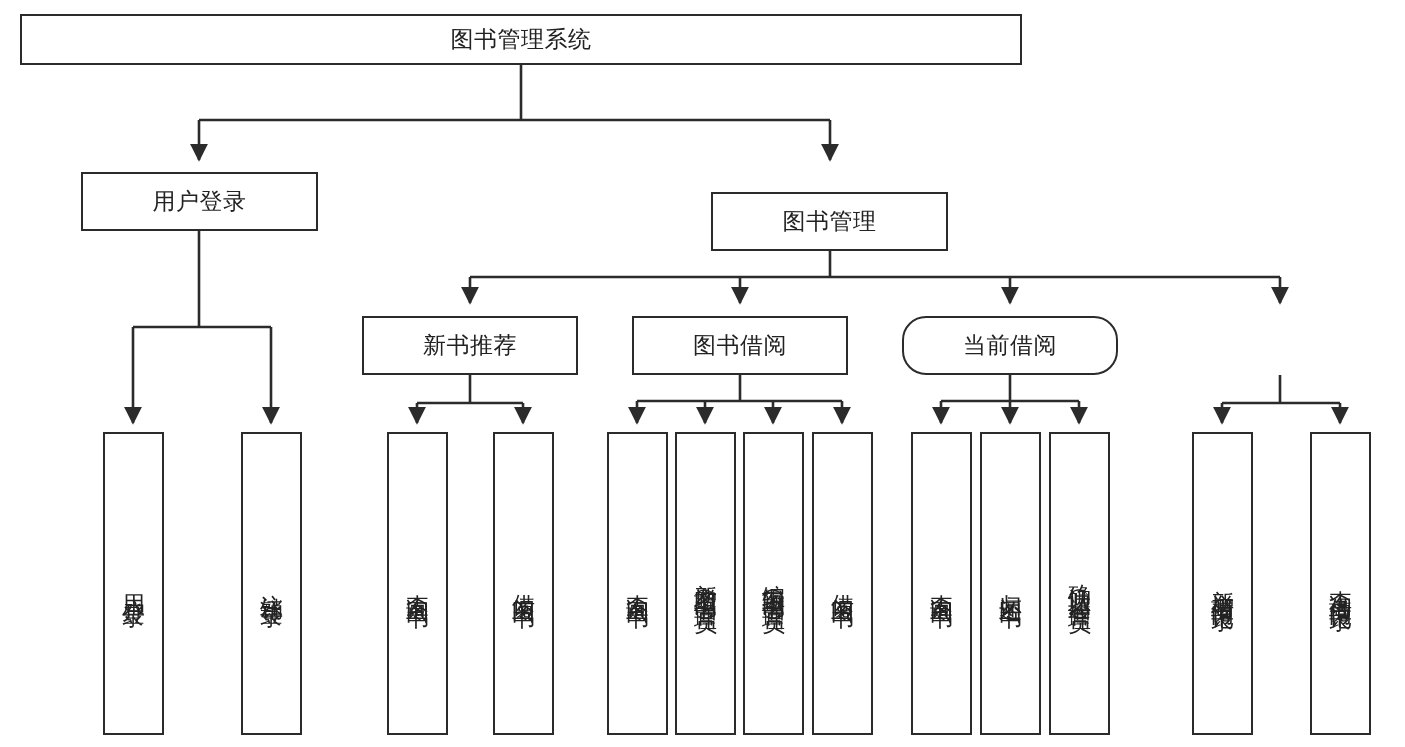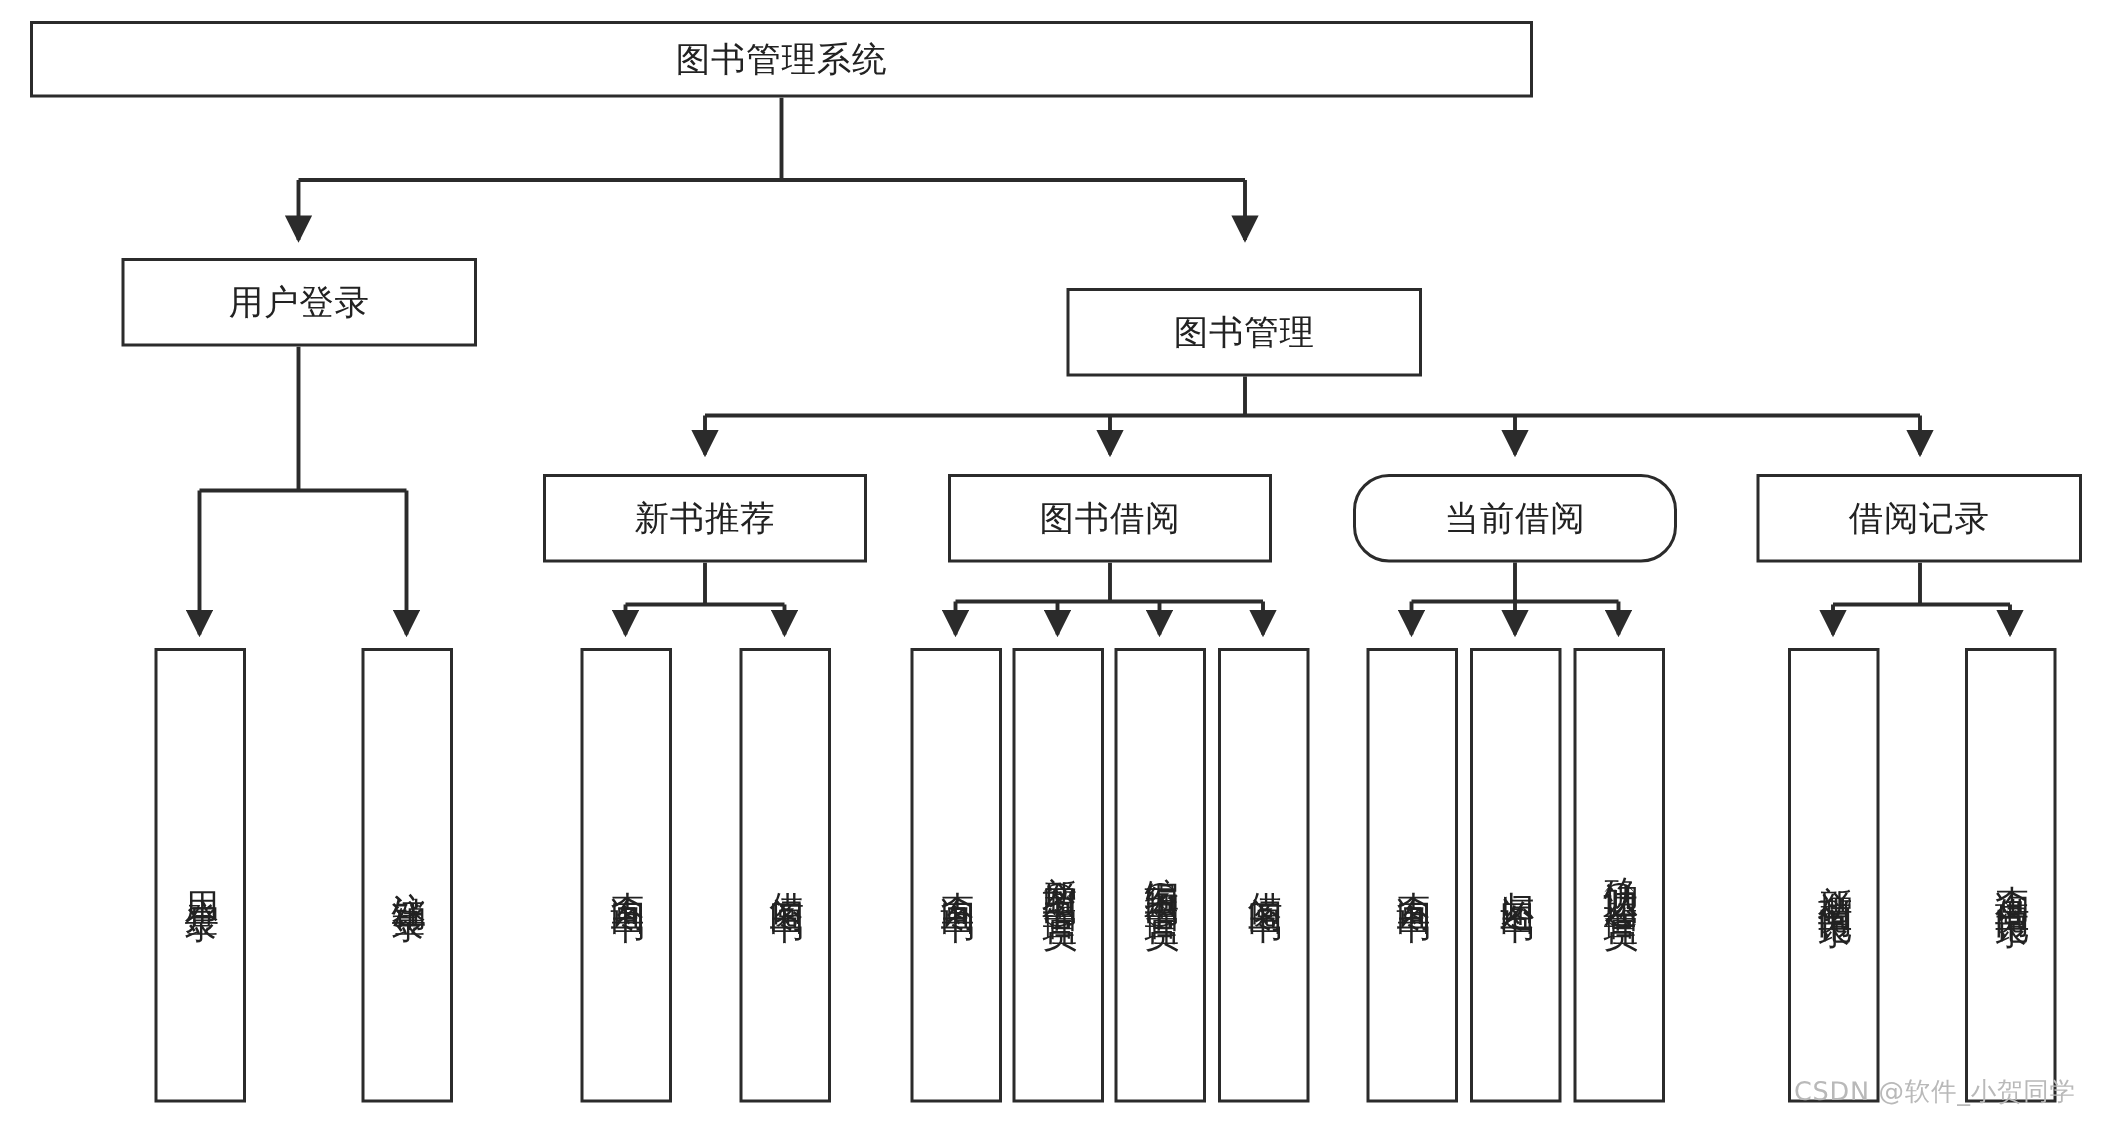--- a/index.html
+++ b/index.html
@@ -126,23 +126,20 @@
 
   <div class="node h" style="left:632px; top:316px; width:216px; height:59px;">
     <span>图书借阅</span>
   </div>
   <div class="node h" style="left:362px; top:316px; width:216px; height:59px;">
     <span>新书推荐</span>
   </div>
   <div class="node h" style="left:902px; top:316px; width:216px; height:59px;border-radius:24px;">
     <span>当前借阅</span>
   </div>
-  <div class="node h" style="left:1171px; top:316px; width:217px; height:59px;">
-    <span>借阅记录</span>
-  </div>
 
   <div class="node v" style="left:103px; top:432px; width:61px; height:303px;">
     <span class="vtext">用户登录</span>
   </div>
   <div class="node v" style="left:241px; top:432px; width:61px; height:303px;">
     <span class="vtext">注销登录</span>
   </div>
 
   <div class="node v" style="left:387px; top:432px; width:61px; height:303px;">
     <span class="vtext">查询图书</span>
@@ -174,15 +171,14 @@
     <span class="vtext">确认归还（管理员）</span>
   </div>
 
   <div class="node v" style="left:1192px; top:432px; width:61px; height:303px;">
     <span class="vtext">新增借阅记录</span>
   </div>
   <div class="node v" style="left:1310px; top:432px; width:61px; height:303px;">
     <span class="vtext">查询借阅记录</span>
   </div>
 
-  <div class="watermark" style="left:1196px; top:716px;">CSDN @软件_小贺同学</div>
 
 </div>
 
 </body></html>

